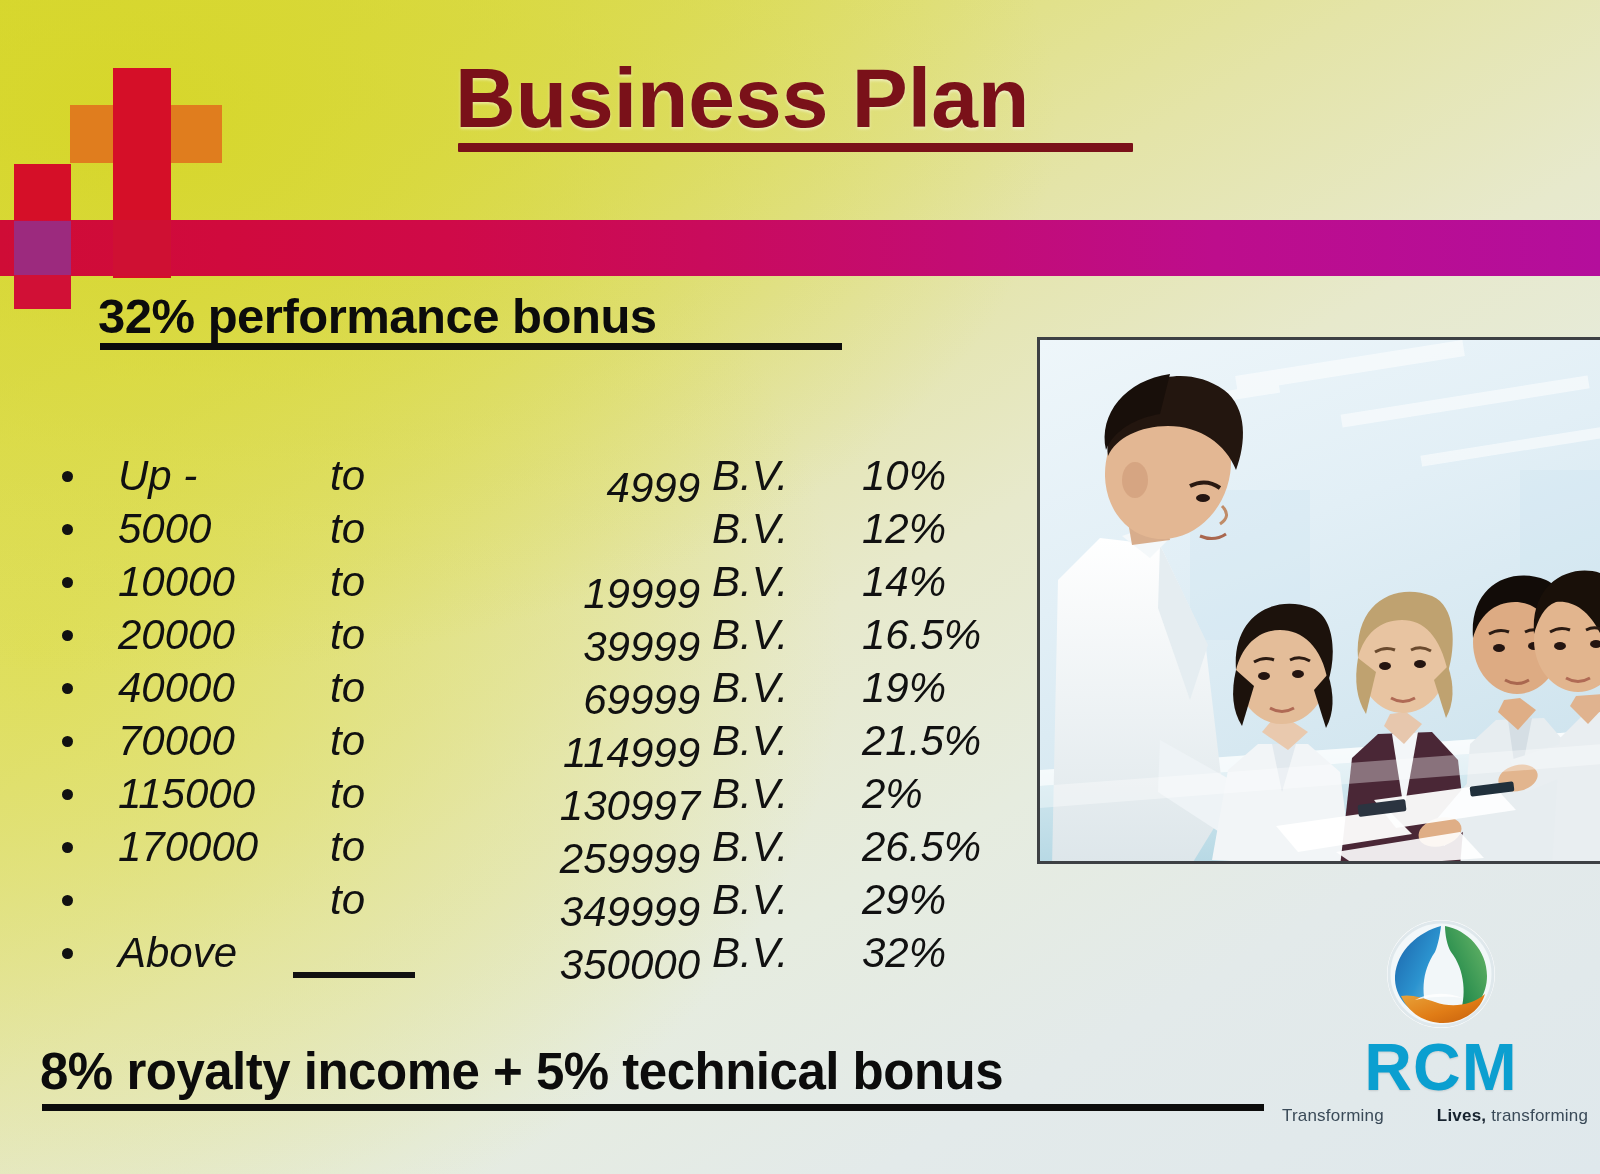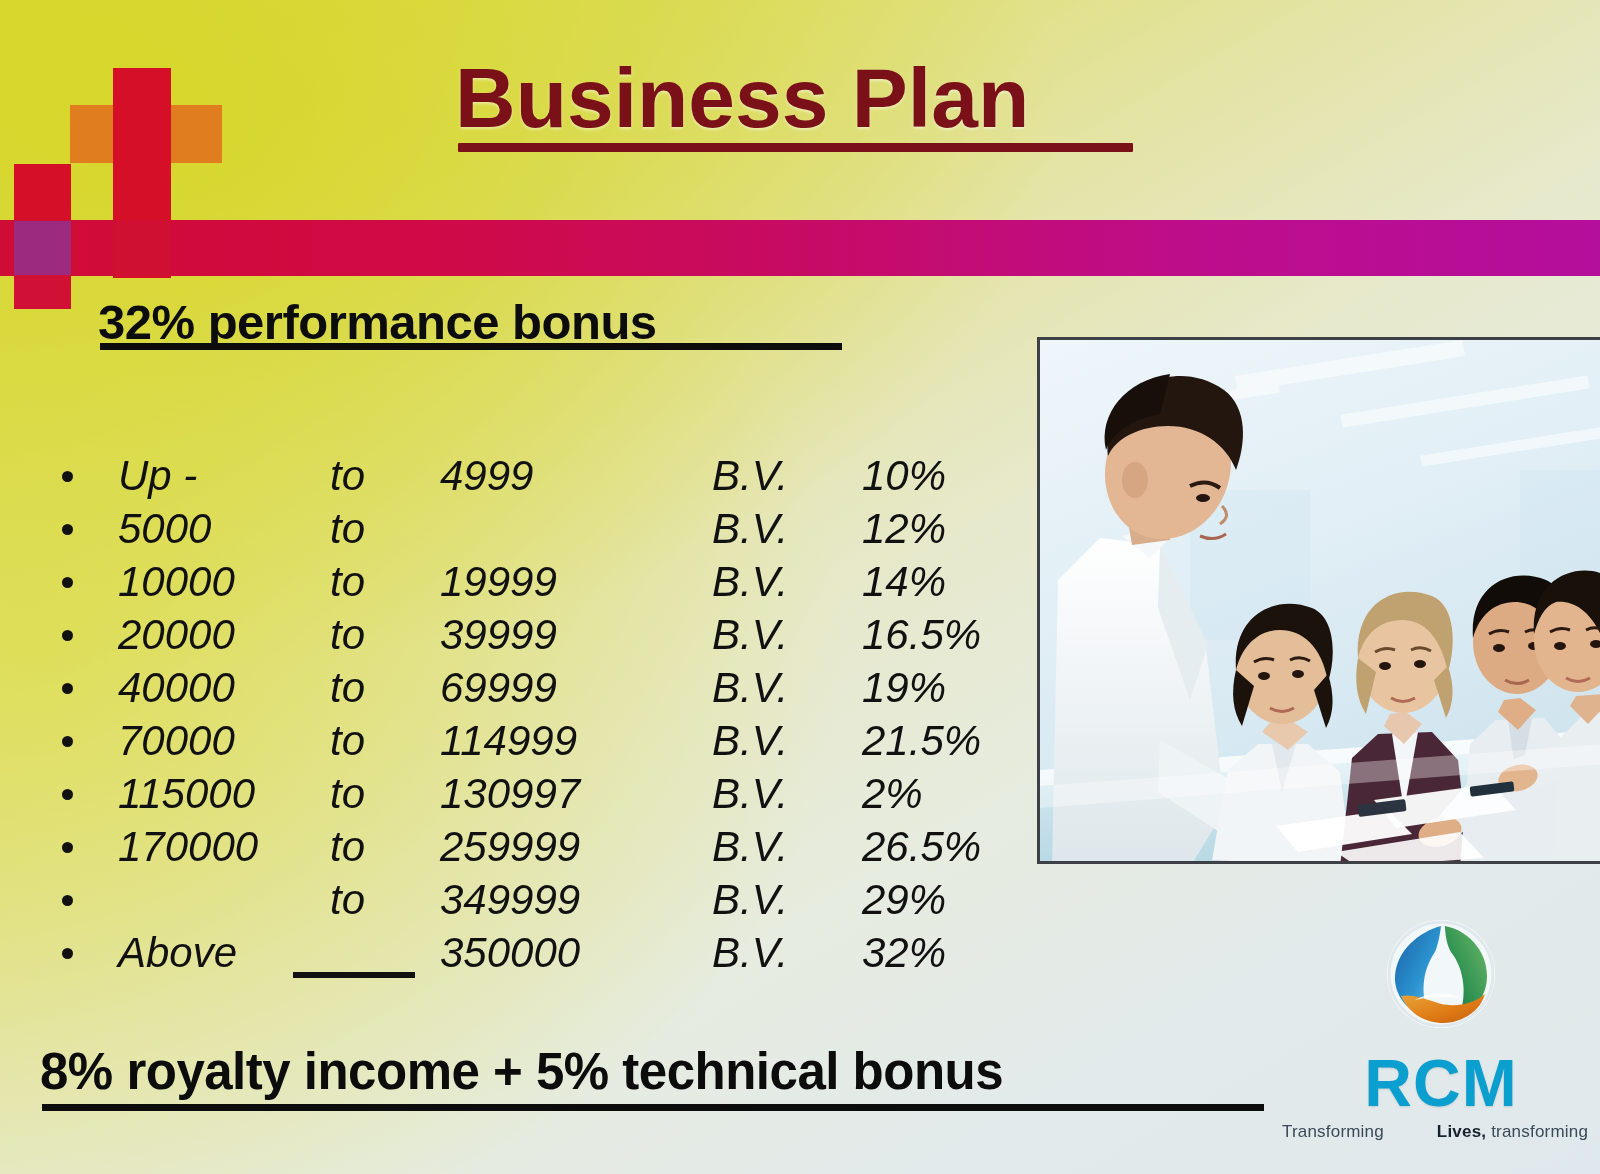--- a/index.html
+++ b/index.html
@@ -90,21 +90,20 @@
   }
 
   
   .subhead {
     position: absolute;
     left: 98px; top: 288px;
     font-size: 49px;
     font-weight: 700;
     color: #0c0c0c;
     letter-spacing: -0.5px;
-    margin-top: 6px;
   }
   .subhead-underline {
     position: absolute;
     left: 100px; top: 343px;
     width: 742px; height: 7px;
     background: #0c0c0c;
   }
 
   
   .table {
@@ -133,23 +132,23 @@
     text-align: left;
     white-space: nowrap;
   }
   .c-to {
     position: absolute;
     left: 330px; top: 0;
     white-space: nowrap;
   }
   .c-upper {
     position: absolute;
-    left: 440px; top: 0;
+    left: 440px; top: 12px;
     width: 260px;
-    text-align: left;
+    text-align: right;
     white-space: nowrap;
   }
   .c-bv {
     position: absolute;
     left: 712px; top: 0;
     white-space: nowrap;
   }
   .c-pct {
     position: absolute;
     left: 862px; top: 0;
@@ -179,21 +178,21 @@
 
   
   .logo-wrap {
     position: absolute;
     left: 1282px; top: 918px;
     width: 318px; height: 210px;
     text-align: center;
   }
   .logo-mark { margin: 0 auto; display: block; }
   .logo-word {
-    margin-top: 20px;
+    margin-top: 4px;
     font-size: 66px;
     font-weight: 700;
     color: #0b9fd0;
     letter-spacing: 1px;
     line-height: 1;
     text-shadow: 0 1px 2px rgba(0,0,0,0.12);
   }
   .logo-tag {
     margin-top: 6px;
     font-size: 17px;

